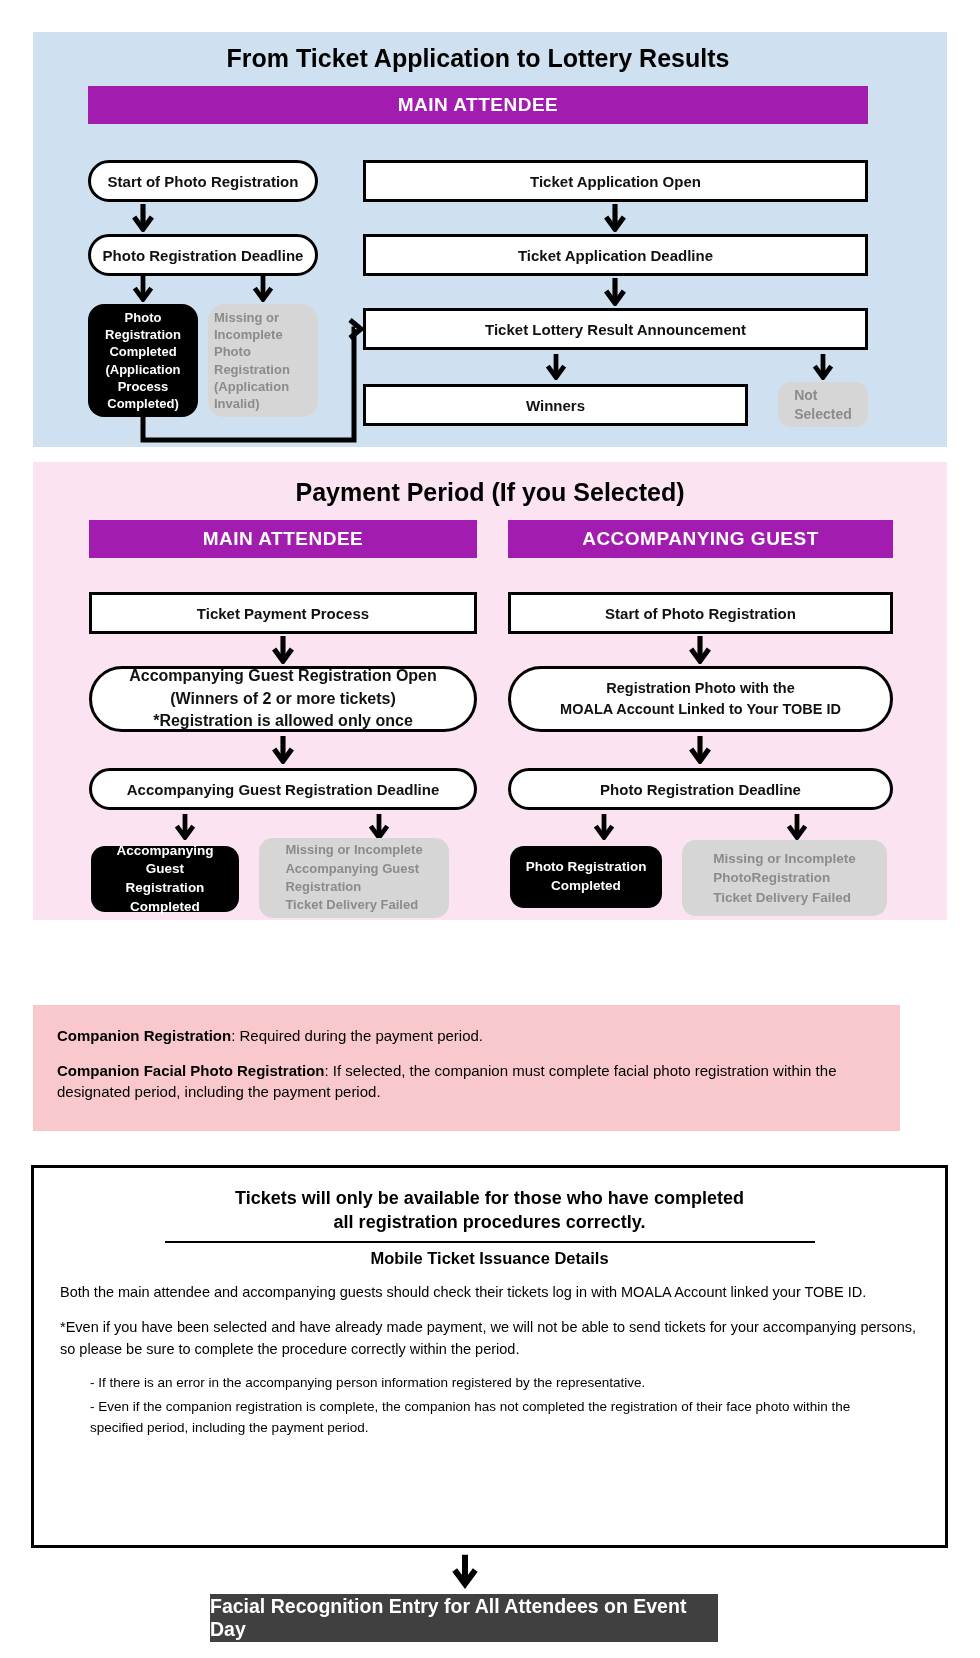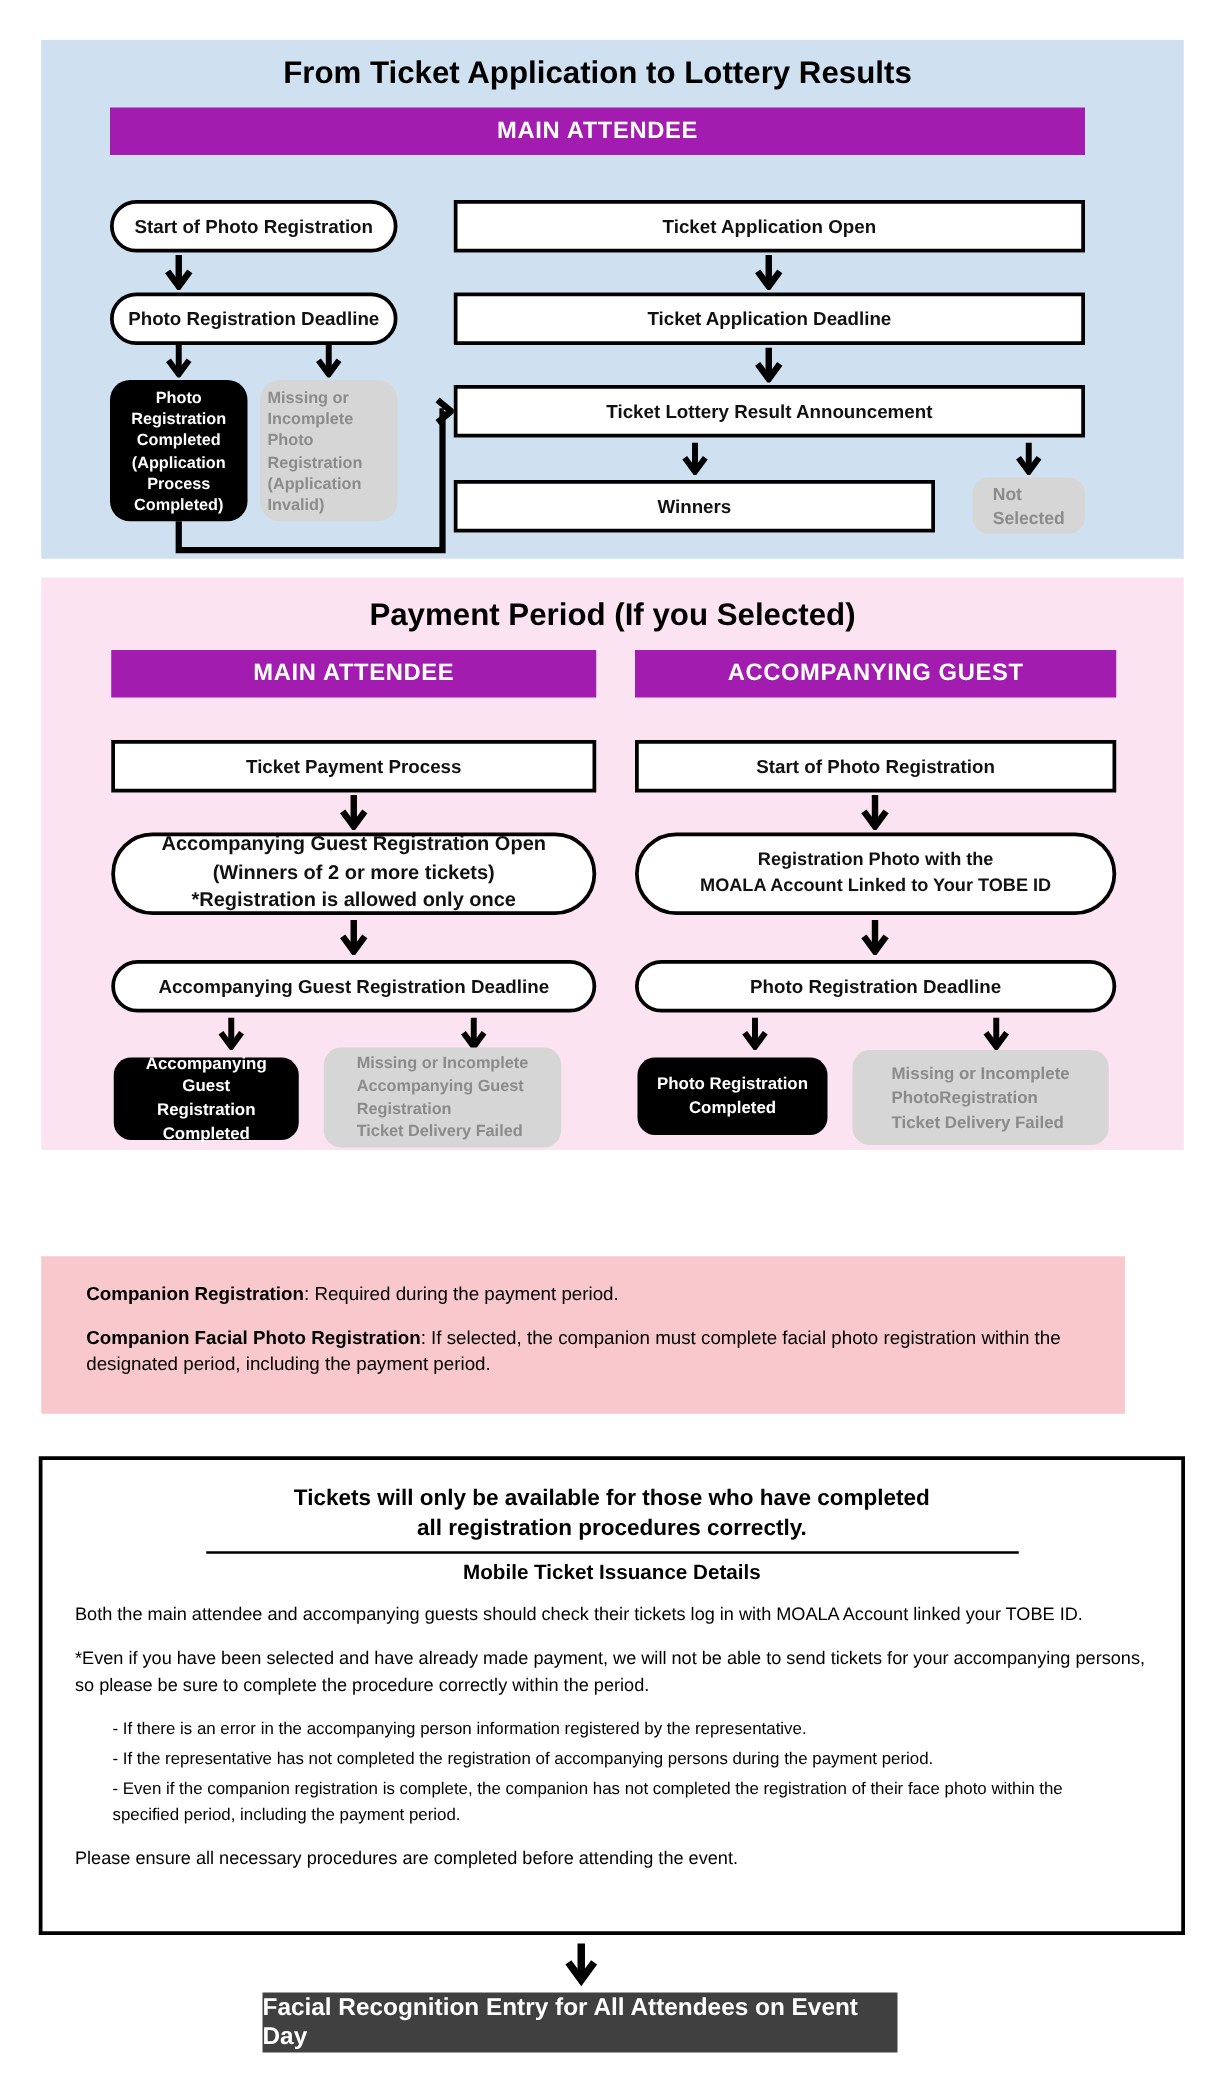--- a/index.html
+++ b/index.html
@@ -64,21 +64,21 @@
   #s2-pill-guestdeadline { left:56px; top:306px; width:388px; height:42px; }
   #s2-black-guest { left:58px;  top:384px; width:148px; height:66px; font-size:13.5px; line-height:1.38; border-radius:14px; }
   #s2-gray-guest  { left:226px; top:376px; width:190px; height:80px; font-size:13px;  line-height:1.42; border-radius:14px; }
   #s2-rect-startphoto { left:475px; top:130px; width:385px; height:42px; }
   #s2-pill-moala { left:475px; top:204px; width:385px; height:66px; font-size:14.5px; line-height:1.45; }
   #s2-pill-photodeadline { left:475px; top:306px; width:385px; height:42px; }
   #s2-black-photo { left:477px; top:384px; width:152px; height:62px; font-size:13.5px; line-height:1.4; border-radius:14px; }
   #s2-gray-photo  { left:649px; top:378px; width:205px; height:76px; font-size:13.5px; line-height:1.42; border-radius:14px; }
 
   
-  #note { left:33px; top:1005px; width:867px; height:126px; background:#f8c8cc; padding:20px 36px; box-sizing:border-box; }
+  #note { left:33px; top:1005px; width:867px; height:126px; background:#f8c8cc; padding:20px 24px; box-sizing:border-box; }
   #note p { margin:0 0 14px 0; font-size:15px; line-height:1.4; color:#000; }
   #note b { font-weight:bold; }
 
   
   #info-box { left:31px; top:1165px; width:917px; height:383px; background:#fff; border:3px solid #000; box-sizing:border-box; padding-top:18px; }
   .info-heading { text-align:center; font-size:18px; font-weight:bold; line-height:1.35; white-space:pre-line; color:#000; margin:0 40px; }
   .info-rule { width:650px; border-bottom:2.5px solid #000; margin:6px auto 0 auto; }
   .info-sub { text-align:center; font-size:16.5px; font-weight:bold; margin-top:6px; color:#000; }
   .info-p { margin:14px 26px 0 26px; font-size:14.5px; line-height:1.5; color:#000; }
   .info-bullets { margin:12px 40px 0 56px; font-size:13.5px; line-height:1.55; color:#000; }
@@ -243,24 +243,22 @@
 
   <div id="info-box" class="panel">
     <div class="info-heading">Tickets will only be available for those  who have completed
 all registration procedures correctly.</div>
     <div class="info-rule"></div>
     <div class="info-sub">Mobile Ticket Issuance Details</div>
     <p class="info-p">Both the main attendee and  accompanying guests should check their tickets log in with MOALA Account linked your TOBE ID.</p>
     <p class="info-p">*Even if you have been selected and have already made payment, we will not be able to send tickets for your accompanying persons, so please be sure to complete the procedure correctly within the period.</p>
     <div class="info-bullets">
       <div>- If there is an error in the accompanying person information registered by the representative.</div>
-      <div>- If the representative has not completed the registration of accompanying persons during the payment period.</div>
       <div>- Even if the companion registration is complete, the companion has not completed the registration of their face photo within the specified period, including the payment period.</div>
     </div>
-    <p class="info-p">Please ensure all necessary procedures are completed before attending the event.</p>
   </div>
 
   <div class="arr" style="left:452px; top:1552px; width:26px; height:38px;">
     <svg viewBox="0 0 24 30">
         <path d="M12 0 V23" stroke="#000" stroke-width="5.5" fill="none"></path>
         <path d="M2.5 14 L12 27 L21.5 14" stroke="#000" stroke-width="5.5" fill="none"></path>
       </svg>
   </div>
   <div id="footer-bar" class="panel">Facial Recognition Entry for All Attendees on Event Day</div>
 

